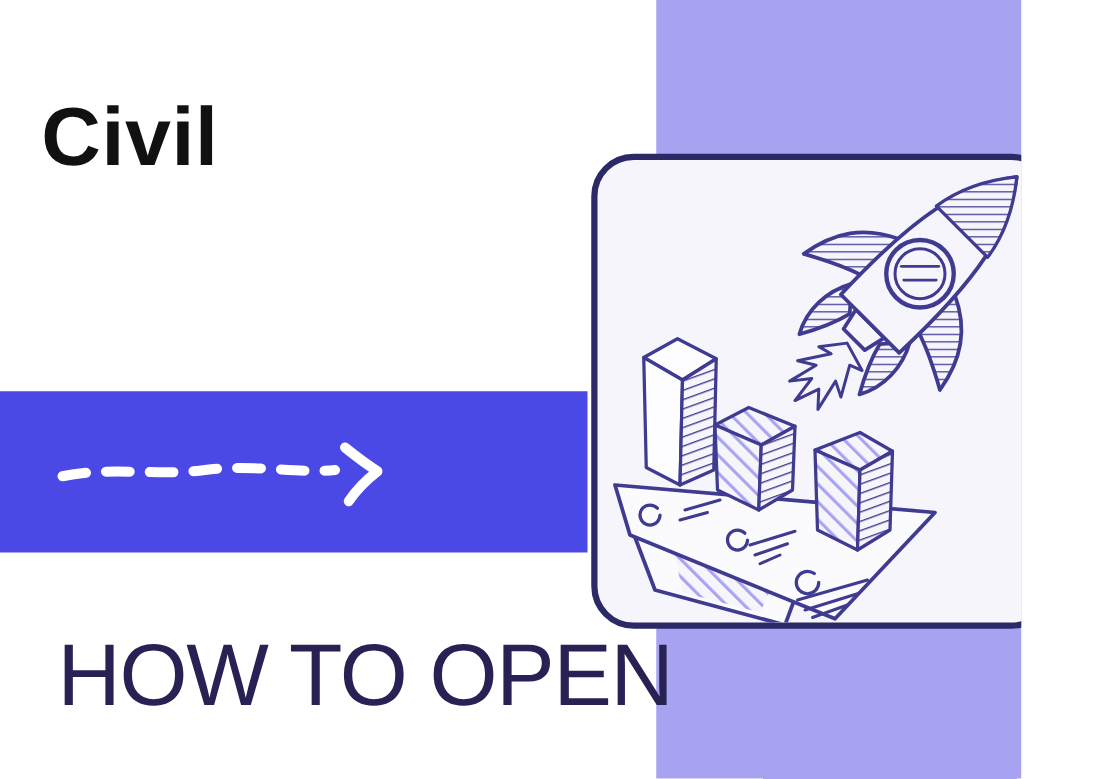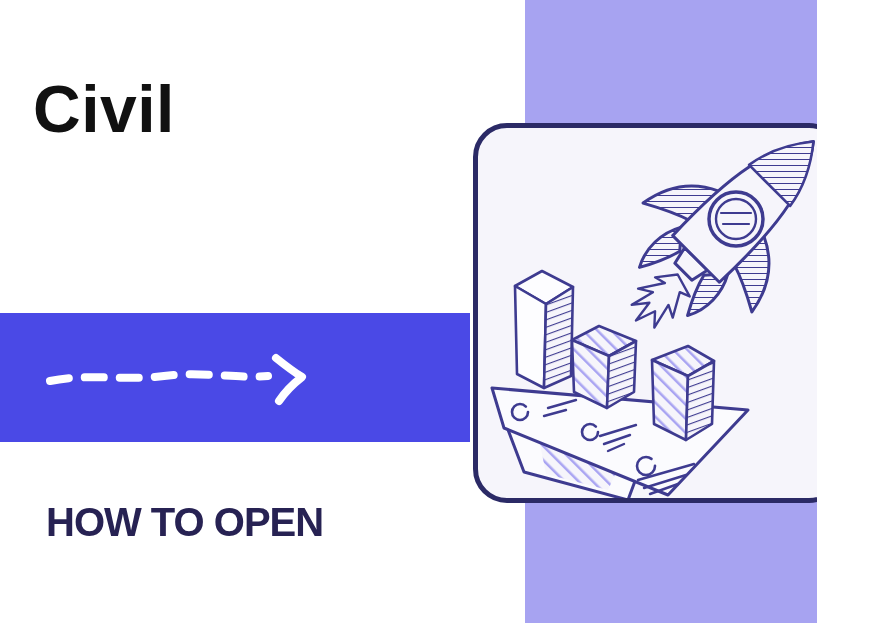--- a/index.html
+++ b/index.html
@@ -16,21 +16,21 @@
   .bg-right{position:absolute; left:525px; top:0; width:360px; height:623px; background:var(--side-bg);}
   .title{
     position:absolute; left:33px; top:59px; width:440px;
     font-size:66px; line-height:100px; font-weight:700;
     color:var(--title-color); letter-spacing:.5px;
   }
   .band{position:absolute; left:0; top:313px; width:470px; height:129px; background:var(--band-bg);}
   .arrow-svg{position:absolute; left:38px; top:30px;}
   .subtitle{
     position:absolute; left:46px; top:500px;
-    font-size:40px; font-weight:700; letter-spacing:-1px;
+    font-size:70px; font-weight:400; letter-spacing:-1px;
     color:var(--subtitle-color); white-space:nowrap;
   }
   .card{
     position:absolute; left:473px; top:123px; width:370px; height:380px;
     box-sizing:border-box; background:var(--card-bg);
     border:5px solid var(--card-border); border-radius:34px; z-index:2;
   }
   .card svg{display:block; width:100%; height:100%; border-radius:28px;}
 </style>
 </head>

